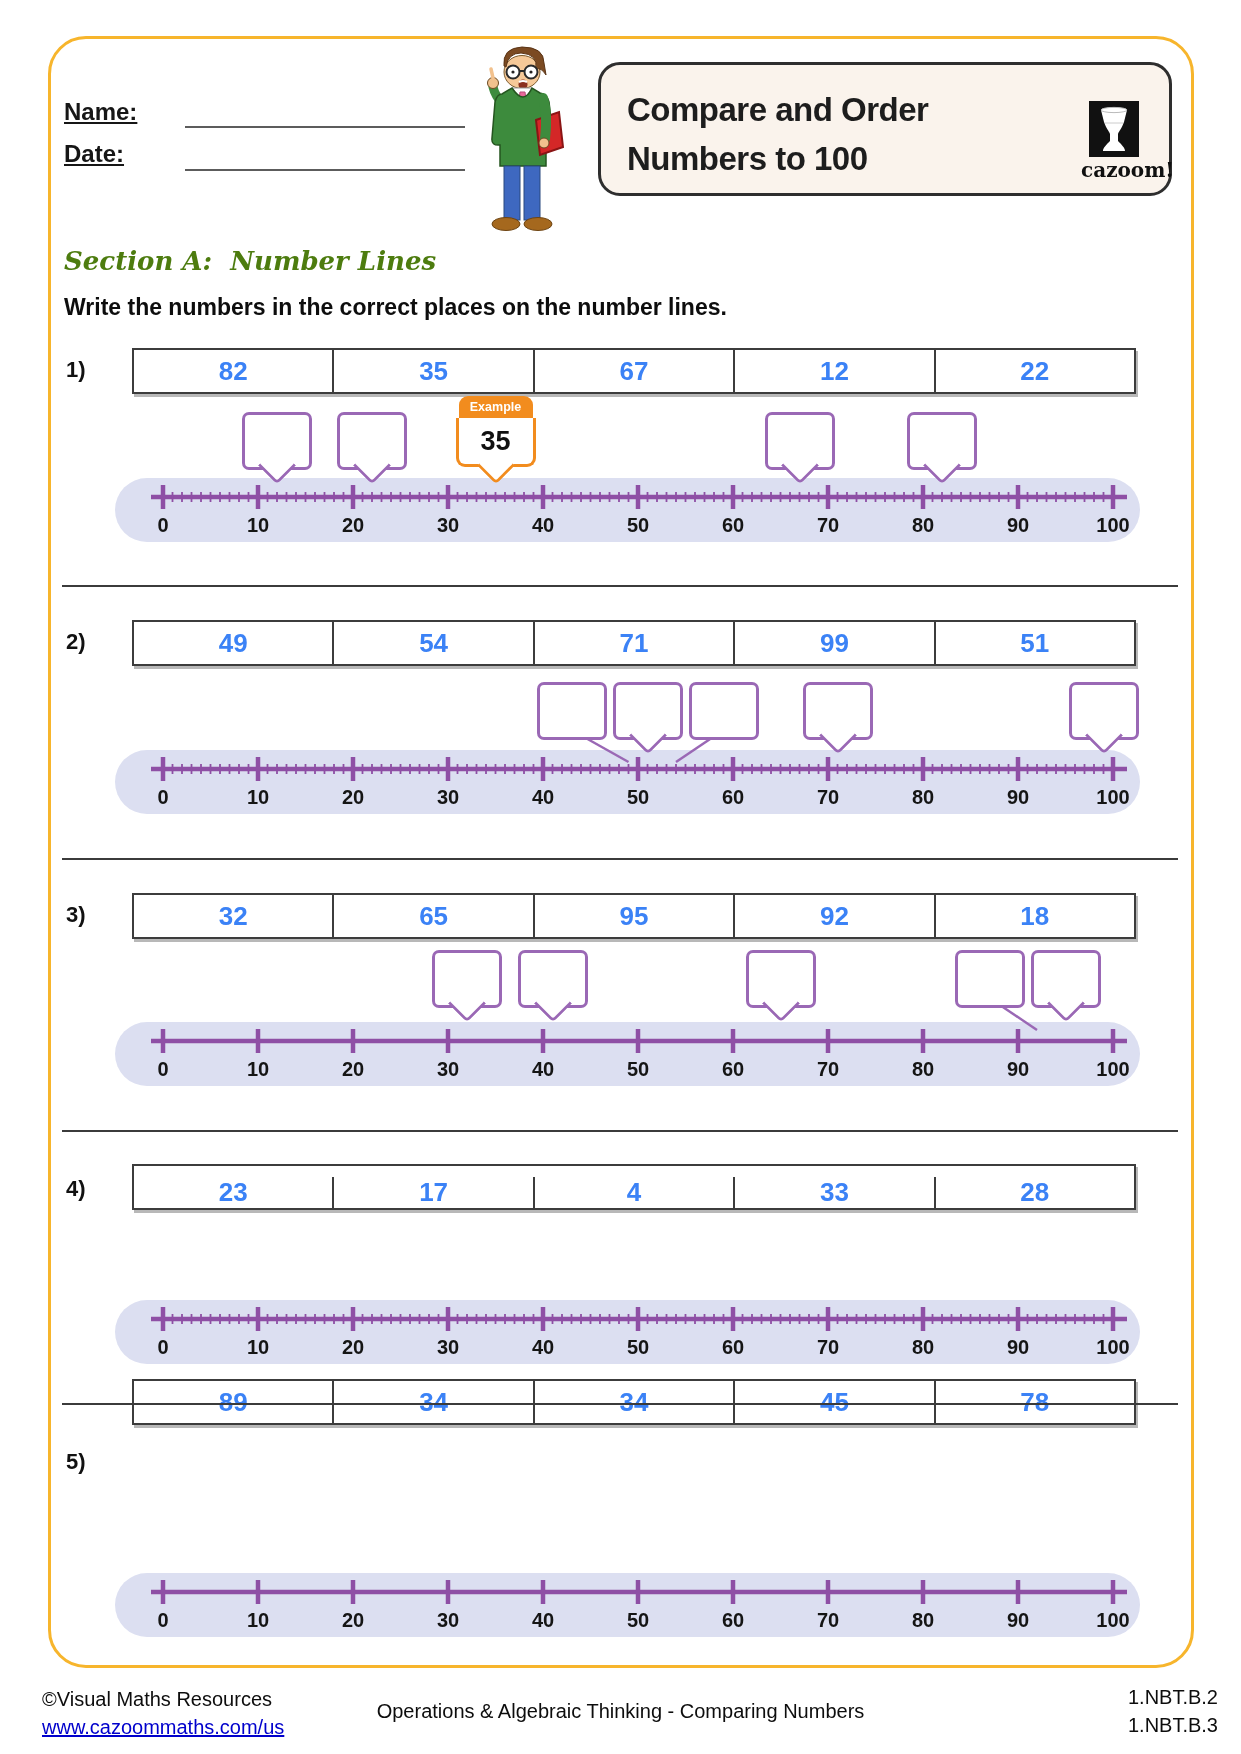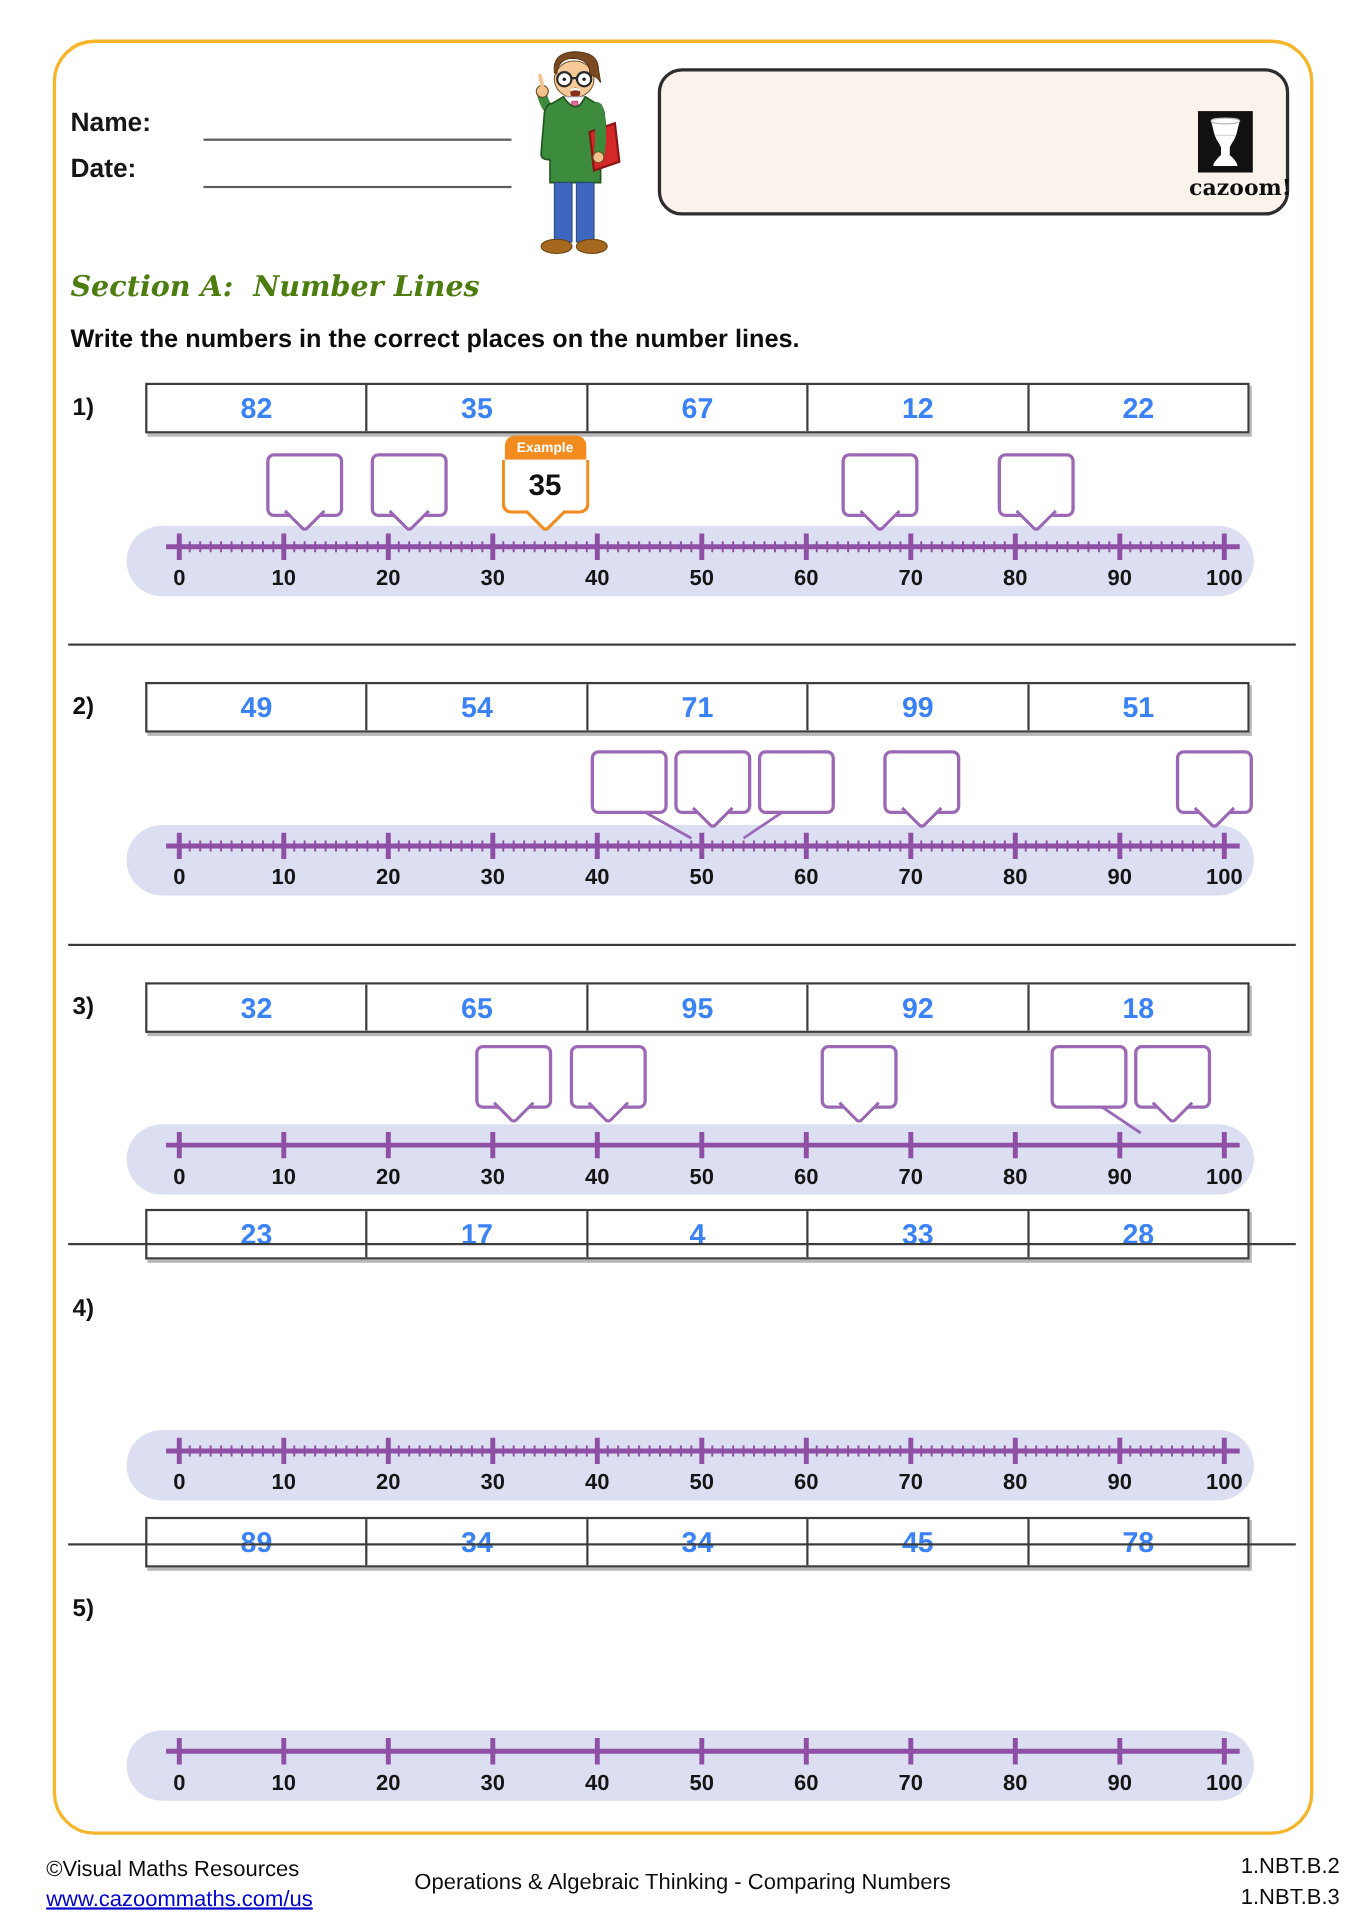--- a/index.html
+++ b/index.html
@@ -1,21 +1,21 @@
 <!DOCTYPE html>
 <html><head>
 <meta charset="utf-8">
 <style>
   html,body{margin:0;padding:0;background:#fff;}
   #page{position:relative;width:1241px;height:1754px;background:#fff;overflow:hidden;
         font-family:"Liberation Sans",sans-serif;color:#111;}
   .frame{position:absolute;left:48px;top:36px;width:1140px;height:1626px;
          border:3px solid #F7B52C;border-radius:38px;}
   
-  .hdr-label{position:absolute;font-size:24px;font-weight:bold;color:#161616;}
+  .hdr-label{position:absolute;font-size:24px;font-weight:bold;color:#161616;text-decoration:underline;}
   .hdr-line{position:absolute;width:280px;border-bottom:2px solid #5c5c5c;height:0;}
   .title-box{position:absolute;left:598px;top:62px;width:568px;height:128px;background:#faf3ec;
              border:3px solid #2e2e2e;border-radius:22px;}
   .title-text{position:absolute;left:26px;top:20px;font-size:33px;font-weight:800;
               line-height:49px;letter-spacing:-0.5px;color:#1d1d1d;}
   .logo{position:absolute;right:22px;top:36px;width:66px;text-align:center;}
   .logo svg{display:block;margin:0 auto;}
   .logo-word{font-family:"DejaVu Serif",serif;font-weight:bold;font-size:20px;color:#101010;margin-top:1px;}
   
   .section-heading{position:absolute;left:64px;top:246px;font-family:"DejaVu Serif",serif;
@@ -82,20 +82,24 @@
     <path d="M70,78 L93,70 L97,105 L74,113 Z" fill="#d42727" stroke="#8a1515" stroke-width="2"></path>
     <path d="M77,56 Q82,72 79,97" stroke="#3d8b3d" stroke-width="10" fill="none" stroke-linecap="round"></path>
     <circle cx="78" cy="101" r="5" fill="#f2c18d" stroke="#6b4a23"></circle>
     <rect x="38" y="124" width="16" height="54" fill="#3e68c0" stroke="#28497e"></rect>
     <rect x="58" y="124" width="16" height="54" fill="#3e68c0" stroke="#28497e"></rect>
     <ellipse cx="40" cy="182" rx="14" ry="6.5" fill="#a5681e" stroke="#6d4413"></ellipse>
     <ellipse cx="72" cy="182" rx="14" ry="6.5" fill="#a5681e" stroke="#6d4413"></ellipse>
   </svg>
 
   <div class="title-box">
+    <div class="title-text">
+      <div>Compare and Order</div>
+      <div>Numbers to 100</div>
+    </div>
     <div class="logo">
       <svg width="50" height="56" viewBox="0 0 50 56">
         <rect width="50" height="56" fill="#111"></rect>
         <path d="M12,9 C12,5.5 38,5.5 38,9 L35,21 C33,27 30,30 29,33 L29,40 C33,44 36,47 36,50 L14,50 C14,47 17,44 21,40 L21,33 C20,30 17,27 15,21 Z" fill="#fff"></path>
         <ellipse cx="25" cy="9" rx="13" ry="2.6" fill="#fff" stroke="#bbb"></ellipse>
         <line x1="16" y1="22" x2="34" y2="22" stroke="#ccc"></line>
       </svg>
       <div class="logo-word">cazoom!</div>
     </div>
   </div>
@@ -424,21 +428,21 @@
           <text x="428" y="54" text-anchor="middle" font-size="20" font-weight="bold" fill="#151515" font-family="Liberation Sans, sans-serif">40</text>
           <text x="523" y="54" text-anchor="middle" font-size="20" font-weight="bold" fill="#151515" font-family="Liberation Sans, sans-serif">50</text>
           <text x="618" y="54" text-anchor="middle" font-size="20" font-weight="bold" fill="#151515" font-family="Liberation Sans, sans-serif">60</text>
           <text x="713" y="54" text-anchor="middle" font-size="20" font-weight="bold" fill="#151515" font-family="Liberation Sans, sans-serif">70</text>
           <text x="808" y="54" text-anchor="middle" font-size="20" font-weight="bold" fill="#151515" font-family="Liberation Sans, sans-serif">80</text>
           <text x="903" y="54" text-anchor="middle" font-size="20" font-weight="bold" fill="#151515" font-family="Liberation Sans, sans-serif">90</text>
           <text x="998" y="54" text-anchor="middle" font-size="20" font-weight="bold" fill="#151515" font-family="Liberation Sans, sans-serif">100</text>
         </svg>
       </div>
       <div class="prob-label" style="top: 1176px;">4)</div>
-      <div class="num-table" style="top: 1099px;">
+      <div class="num-table" style="top: 1164px; align-items: flex-end;">
         <div class="num-cell">23</div>
         <div class="num-cell">17</div>
         <div class="num-cell">4</div>
         <div class="num-cell">33</div>
         <div class="num-cell">28</div>
       </div>
       <div class="nl-band" style="top: 1300px;">
         <svg viewBox="0 0 1025 64">
           <line x1="36" y1="19" x2="1012" y2="19" stroke="#8e4fa5" stroke-width="4.5"></line>
           <line x1="48" y1="7" x2="48" y2="31" stroke="#8e4fa5" stroke-width="4.5"></line>

